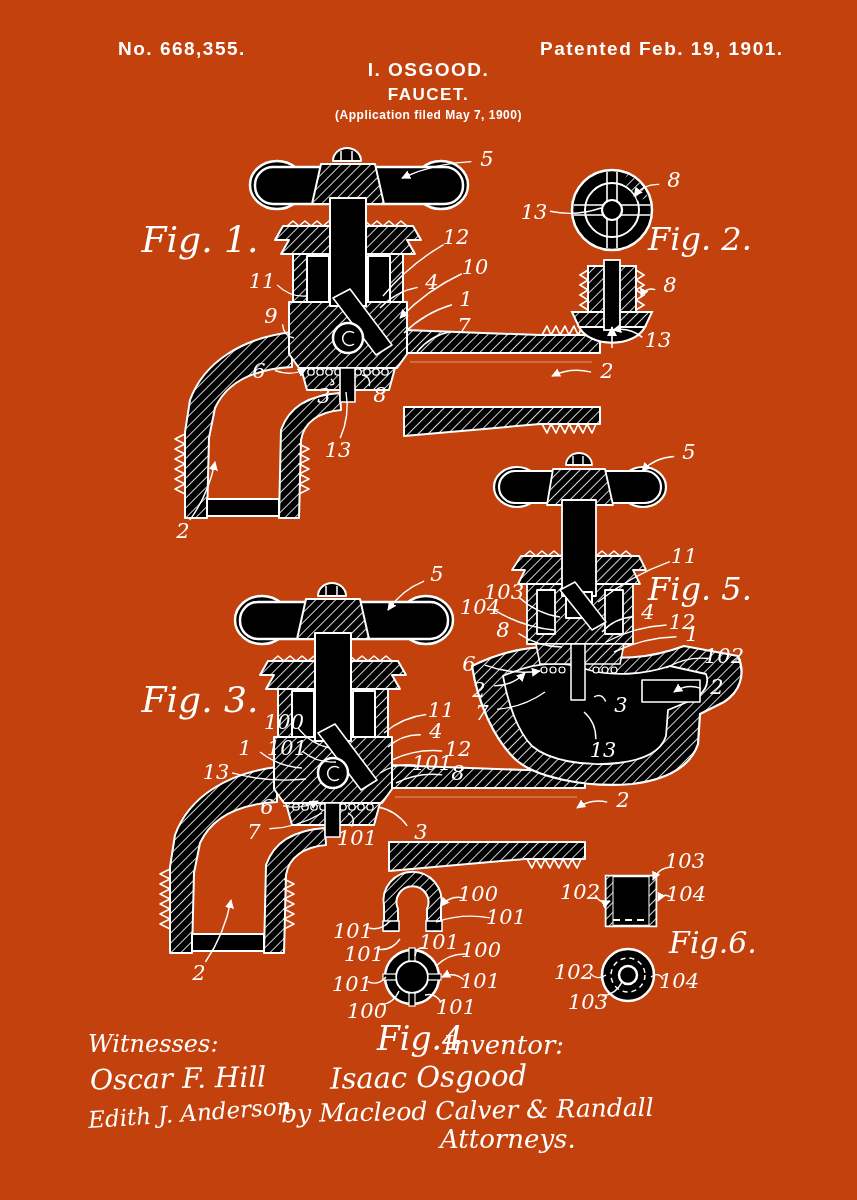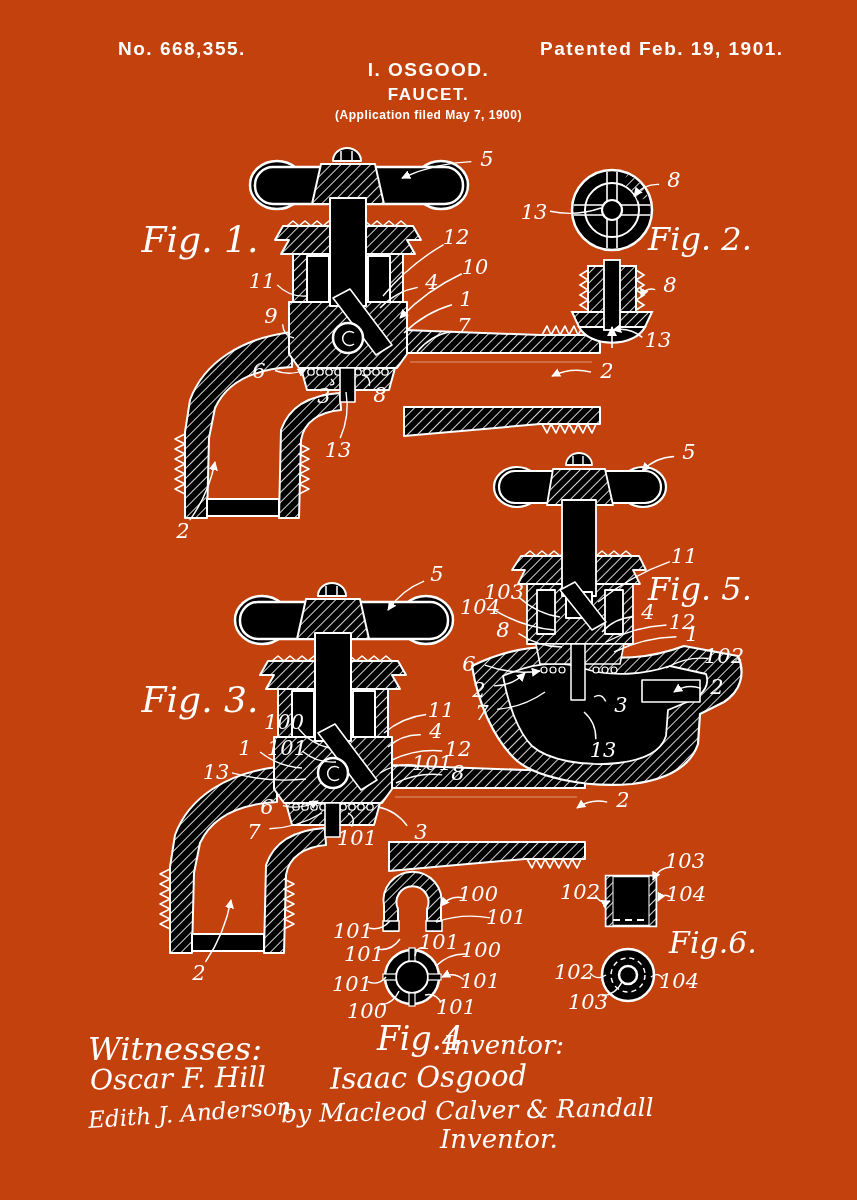--- a/index.html
+++ b/index.html
@@ -7,21 +7,21 @@
         font-family:"Liberation Sans",sans-serif;padding-left:44px;}
   .abs{position:absolute;color:#fff;white-space:nowrap;}
   .h-bold{font-weight:bold;letter-spacing:1.5px;}
   .h-no{left:118px;top:38px;font-size:19px;}
   .h-pat{left:540px;top:38px;font-size:19px;text-align:center;}
   .h-center{left:0;width:857px;text-align:center;}
   .h-name{top:59px;font-size:19px;}
   .h-title{top:85px;font-size:17px;}
   .h-app{top:108px;font-size:12px;font-weight:bold;letter-spacing:0.5px;}
   .script{font-family:"DejaVu Serif",serif;font-style:italic;}
-  .f-witnesses{left:88px;top:1030px;font-size:32px;}
+  .f-witnesses{left:88px;top:1030px;font-size:24px;}
   .f-sig1{left:90px;top:1062px;font-size:28px;transform:rotate(-1deg);}
   .f-sig2{left:88px;top:1100px;font-size:23px;transform:rotate(-4deg);}
   .f-inventor{left:443px;top:1030px;font-size:26px;}
   .f-sig3{left:330px;top:1060px;font-size:29px;transform:rotate(-1deg);}
   .f-sig4{left:281px;top:1096px;font-size:25px;transform:rotate(-1deg);}
   .f-attorneys{left:440px;top:1124px;font-size:26px;}
   svg{position:absolute;left:0;top:0;}
   .ref{fill:#fff;font-family:"DejaVu Serif",serif;font-style:italic;font-size:21px;text-anchor:middle;}
   .fig-caption{fill:#fff;font-family:"DejaVu Serif",serif;font-style:italic;text-anchor:middle;}
   .lead{stroke:#fff;stroke-width:1.4;fill:none;}
@@ -311,14 +311,14 @@
         <text x="588" y="1009" class="ref">103</text>
       </g>
   </svg>
 
   <div class="abs script f-witnesses">Witnesses:</div>
   <div class="abs script f-sig1">Oscar F. Hill</div>
   <div class="abs script f-sig2">Edith J. Anderson</div>
   <div class="abs script f-inventor">Inventor:</div>
   <div class="abs script f-sig3">Isaac Osgood</div>
   <div class="abs script f-sig4">by Macleod Calver &amp; Randall</div>
-  <div class="abs script f-attorneys">Inventor.</div>
+  <div class="abs script f-attorneys">Attorneys.</div>
 </div>
 
 </body></html>

